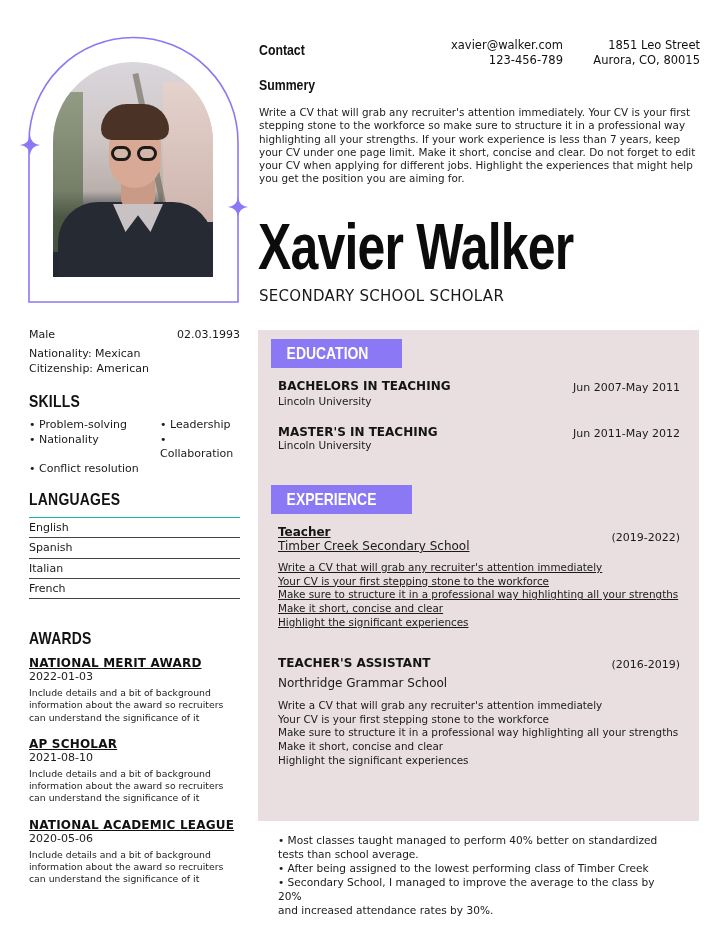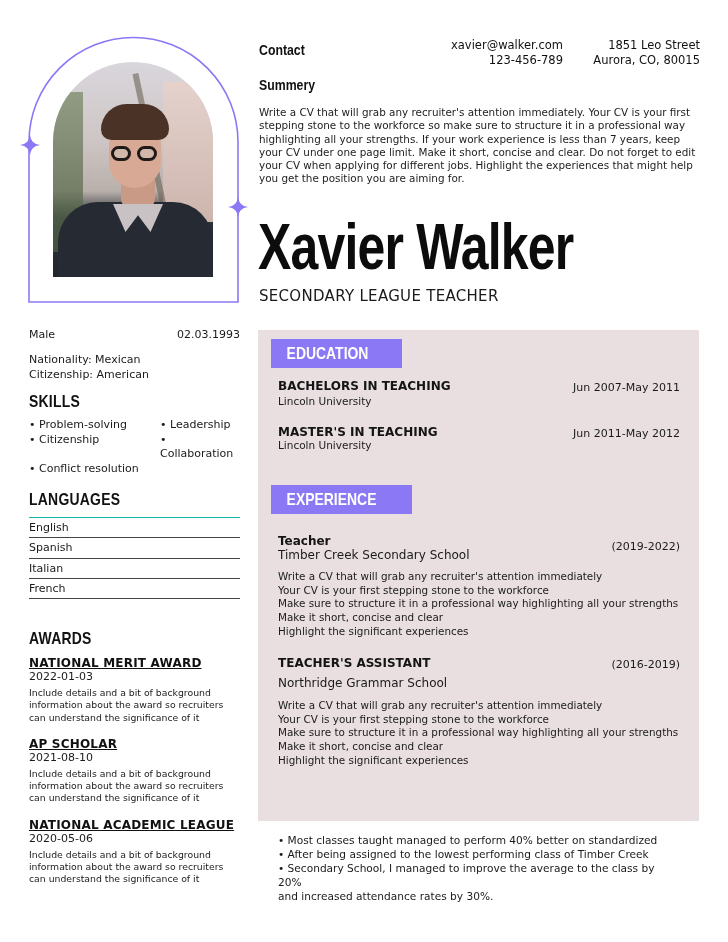--- a/index.html
+++ b/index.html
@@ -85,39 +85,39 @@
   <div>xavier@walker.com</div>
   <div>123-456-789</div>
 </div>
 <div class="contact-col" style="left:560px;width:140px;">
   <div>1851 Leo Street</div>
   <div>Aurora, CO, 80015</div>
 </div>
 <div class="label-h" style="left:259px;top:76px;">Summery</div>
 <div id="summary-text">Write a CV that will grab any recruiter's attention immediately. Your CV is your first stepping stone to the workforce so make sure to structure it in a professional way highlighting all your strengths. If your work experience is less than 7 years, keep your CV under one page limit. Make it short, concise and clear. Do not forget to edit your CV when applying for different jobs. Highlight the experiences that might help you get the position you are aiming for.</div>
 <div id="name">Xavier Walker</div>
-<div id="job-title">SECONDARY LEAGUE TEACHER</div>
+<div id="job-title">SECONDARY SCHOOL SCHOLAR</div>
 
 <div class="left" style="top:328px;">
   <div class="row-between">
     <span>Male</span>
     <span>02.03.1993</span>
   </div>
-  <div style="margin-top:12px;line-height:14.5px;">
+  <div style="margin-top:6px;line-height:14.5px;">
     <div>Nationality: Mexican</div>
     <div>Citizenship: American</div>
   </div>
 </div>
 
 <div class="left" style="top:392px;">
   <div class="section-h">SKILLS</div>
   <div class="skills-grid" style="margin-top:6px;">
     <span>• Problem-solving</span>
     <span>• Leadership</span>
-    <span>• Citizenship</span>
+    <span>• Nationality</span>
     <span>• Collaboration</span>
     <span>• Conflict resolution</span>
   </div>
 </div>
 
 <div class="left" style="top:490px;">
   <div class="section-h">LANGUAGES</div>
   <div class="lang-list" style="margin-top:7px;">
     <div class="lang-item">English</div>
     <div class="lang-item">Spanish</div>
@@ -155,21 +155,21 @@
     <div class="entry-sub" style="font-size:10.5px;margin-top:2px;">Lincoln University</div>
     <div class="entry-date">Jun 2007-May 2011</div>
   </div>
   <div class="entry" style="top:95px;">
     <div class="entry-title">MASTER'S IN TEACHING</div>
     <div class="entry-sub" style="font-size:10.5px;">Lincoln University</div>
     <div class="entry-date">Jun 2011-May 2012</div>
   </div>
 
   <div class="badge" style="top:155px;"><span>EXPERIENCE</span></div>
-  <div class="entry" style="top:204px;">
+  <div class="entry" style="top:195px;text-decoration:underline;">
     <div class="entry-title" style="font-weight:600;">Teacher</div>
     <div class="entry-date" style="top:6px;">(2019-2022)</div>
     <div class="entry-sub" style="font-size:12px;margin-top:0;">Timber Creek Secondary School</div>
     <div class="entry-desc" style="margin-top:8px;">
       <div>Write a CV that will grab any recruiter's attention immediately</div>
       <div>Your CV is your first stepping stone to the workforce</div>
       <div>Make sure to structure it in a professional way highlighting all your strengths</div>
       <div>Make it short, concise and clear</div>
       <div>Highlight the significant experiences</div>
     </div>
@@ -182,17 +182,18 @@
       <div>Write a CV that will grab any recruiter's attention immediately</div>
       <div>Your CV is your first stepping stone to the workforce</div>
       <div>Make sure to structure it in a professional way highlighting all your strengths</div>
       <div>Make it short, concise and clear</div>
       <div>Highlight the significant experiences</div>
     </div>
   </div>
 
   <div class="entry ach-list" style="top:503px;">
     <div>• Most classes taught managed to perform 40% better on standardized</div>
+    <div>tests than school average.</div>
     <div>• After being assigned to the lowest performing class of Timber Creek</div>
     <div>• Secondary School, I managed to improve the average to the class by 20%</div>
     <div>and increased attendance rates by 30%.</div>
   </div>
 </div>
 
 </body></html>

